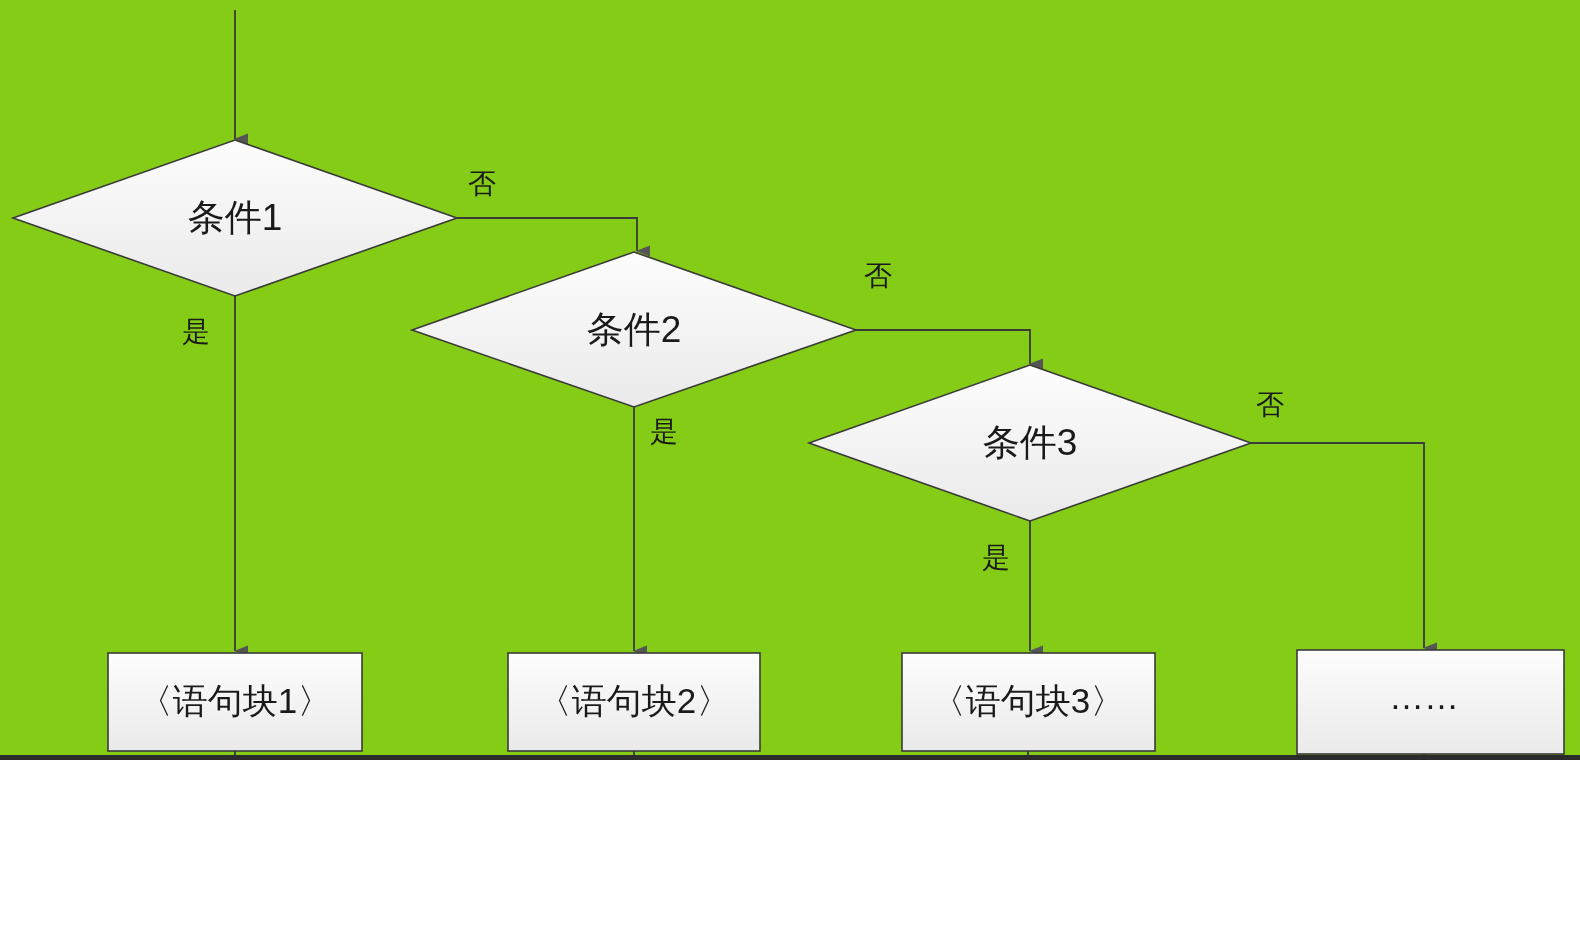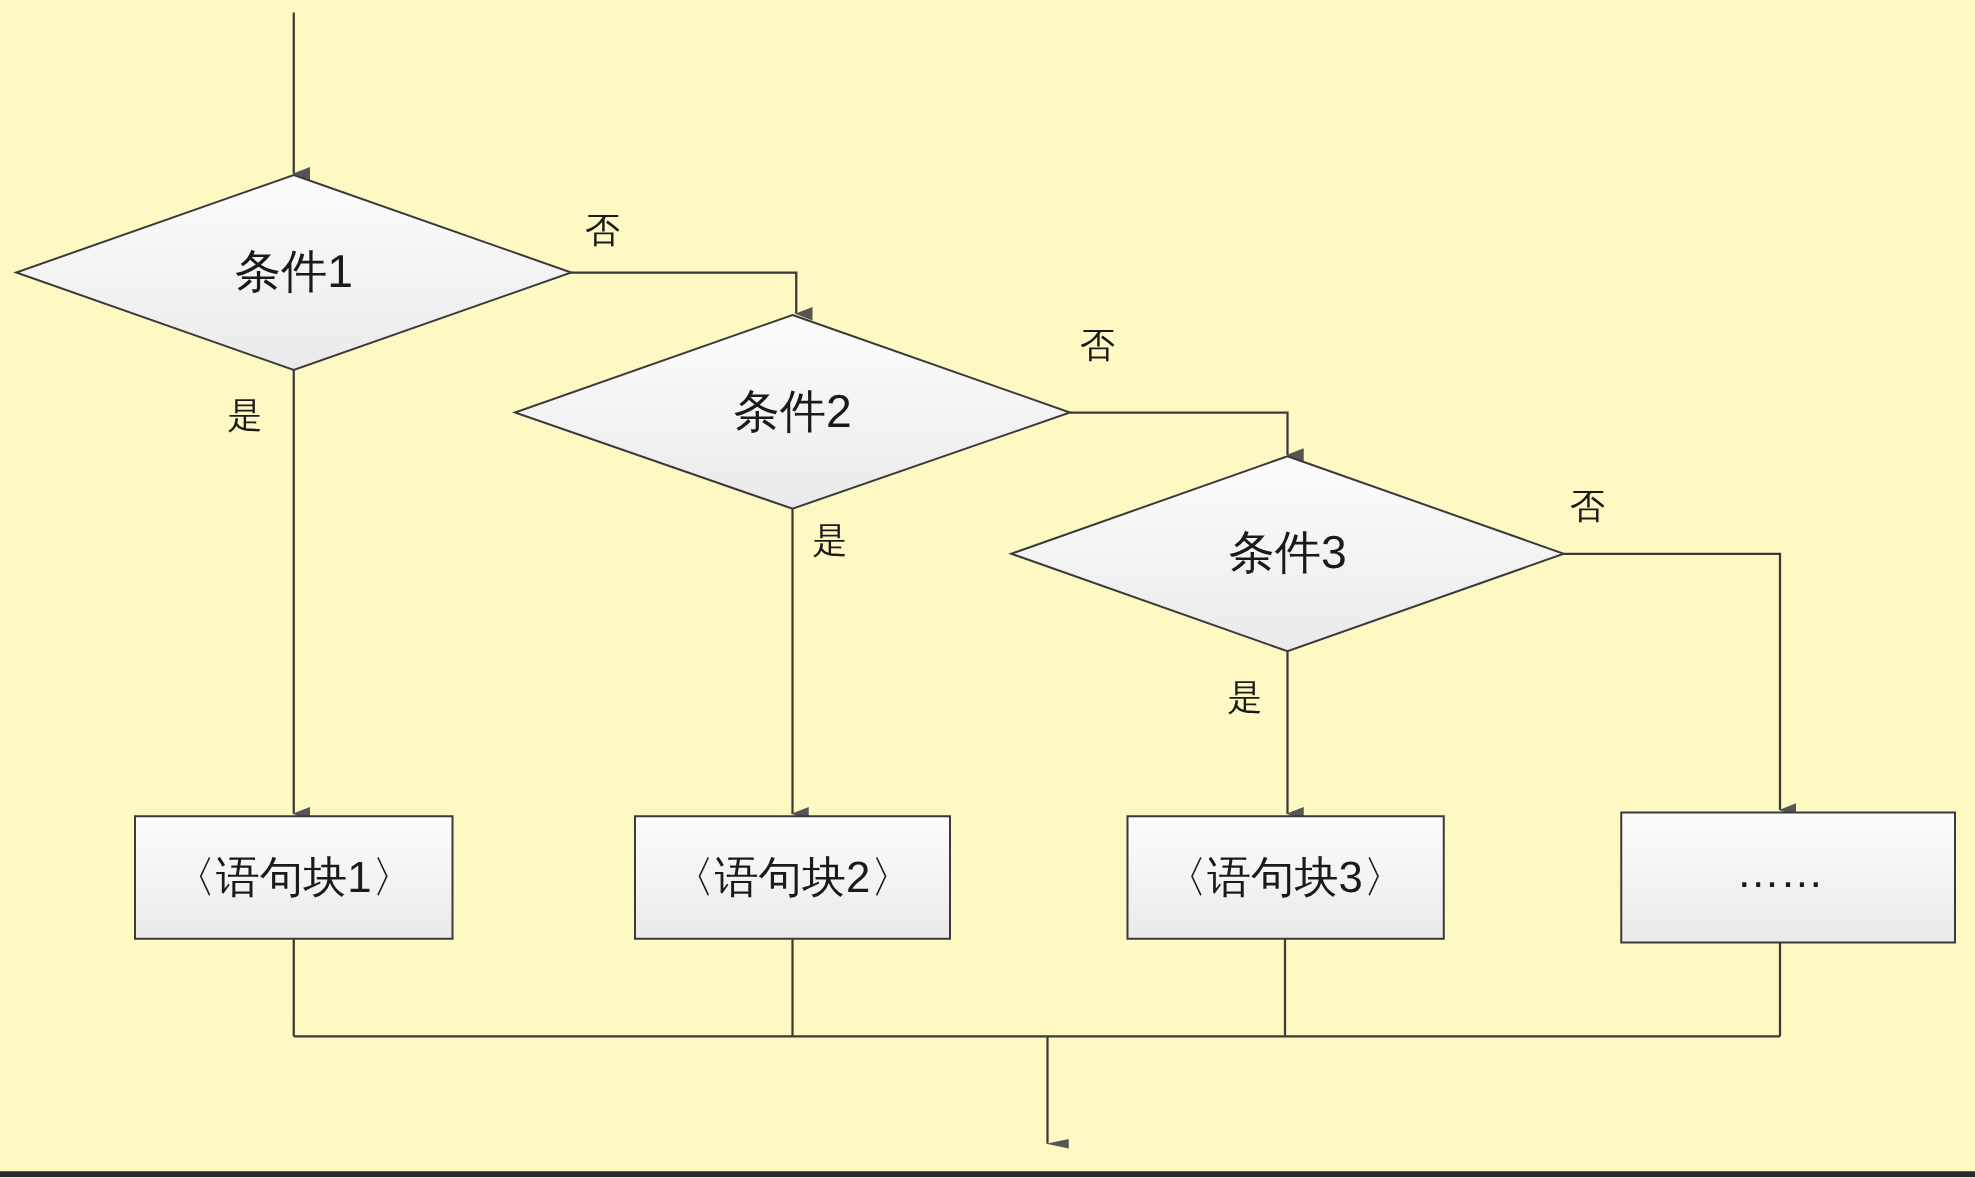--- a/index.html
+++ b/index.html
@@ -6,22 +6,22 @@
     margin: 0;
     padding: 0;
     background: #ffffff;
   }
   body {
     font-family: "Liberation Sans", "DejaVu Sans", sans-serif;
   }
   #canvas {
     position: relative;
     width: 1580px;
-    height: 942px;
-    background: #fef9c3;
+    height: 760px;
+    background: #84cc16;
     overflow: hidden;
   }
   #flow-svg {
     position: absolute;
     left: 0;
     top: 0;
     width: 1580px;
     height: 942px;
   }
   .node-shape {

